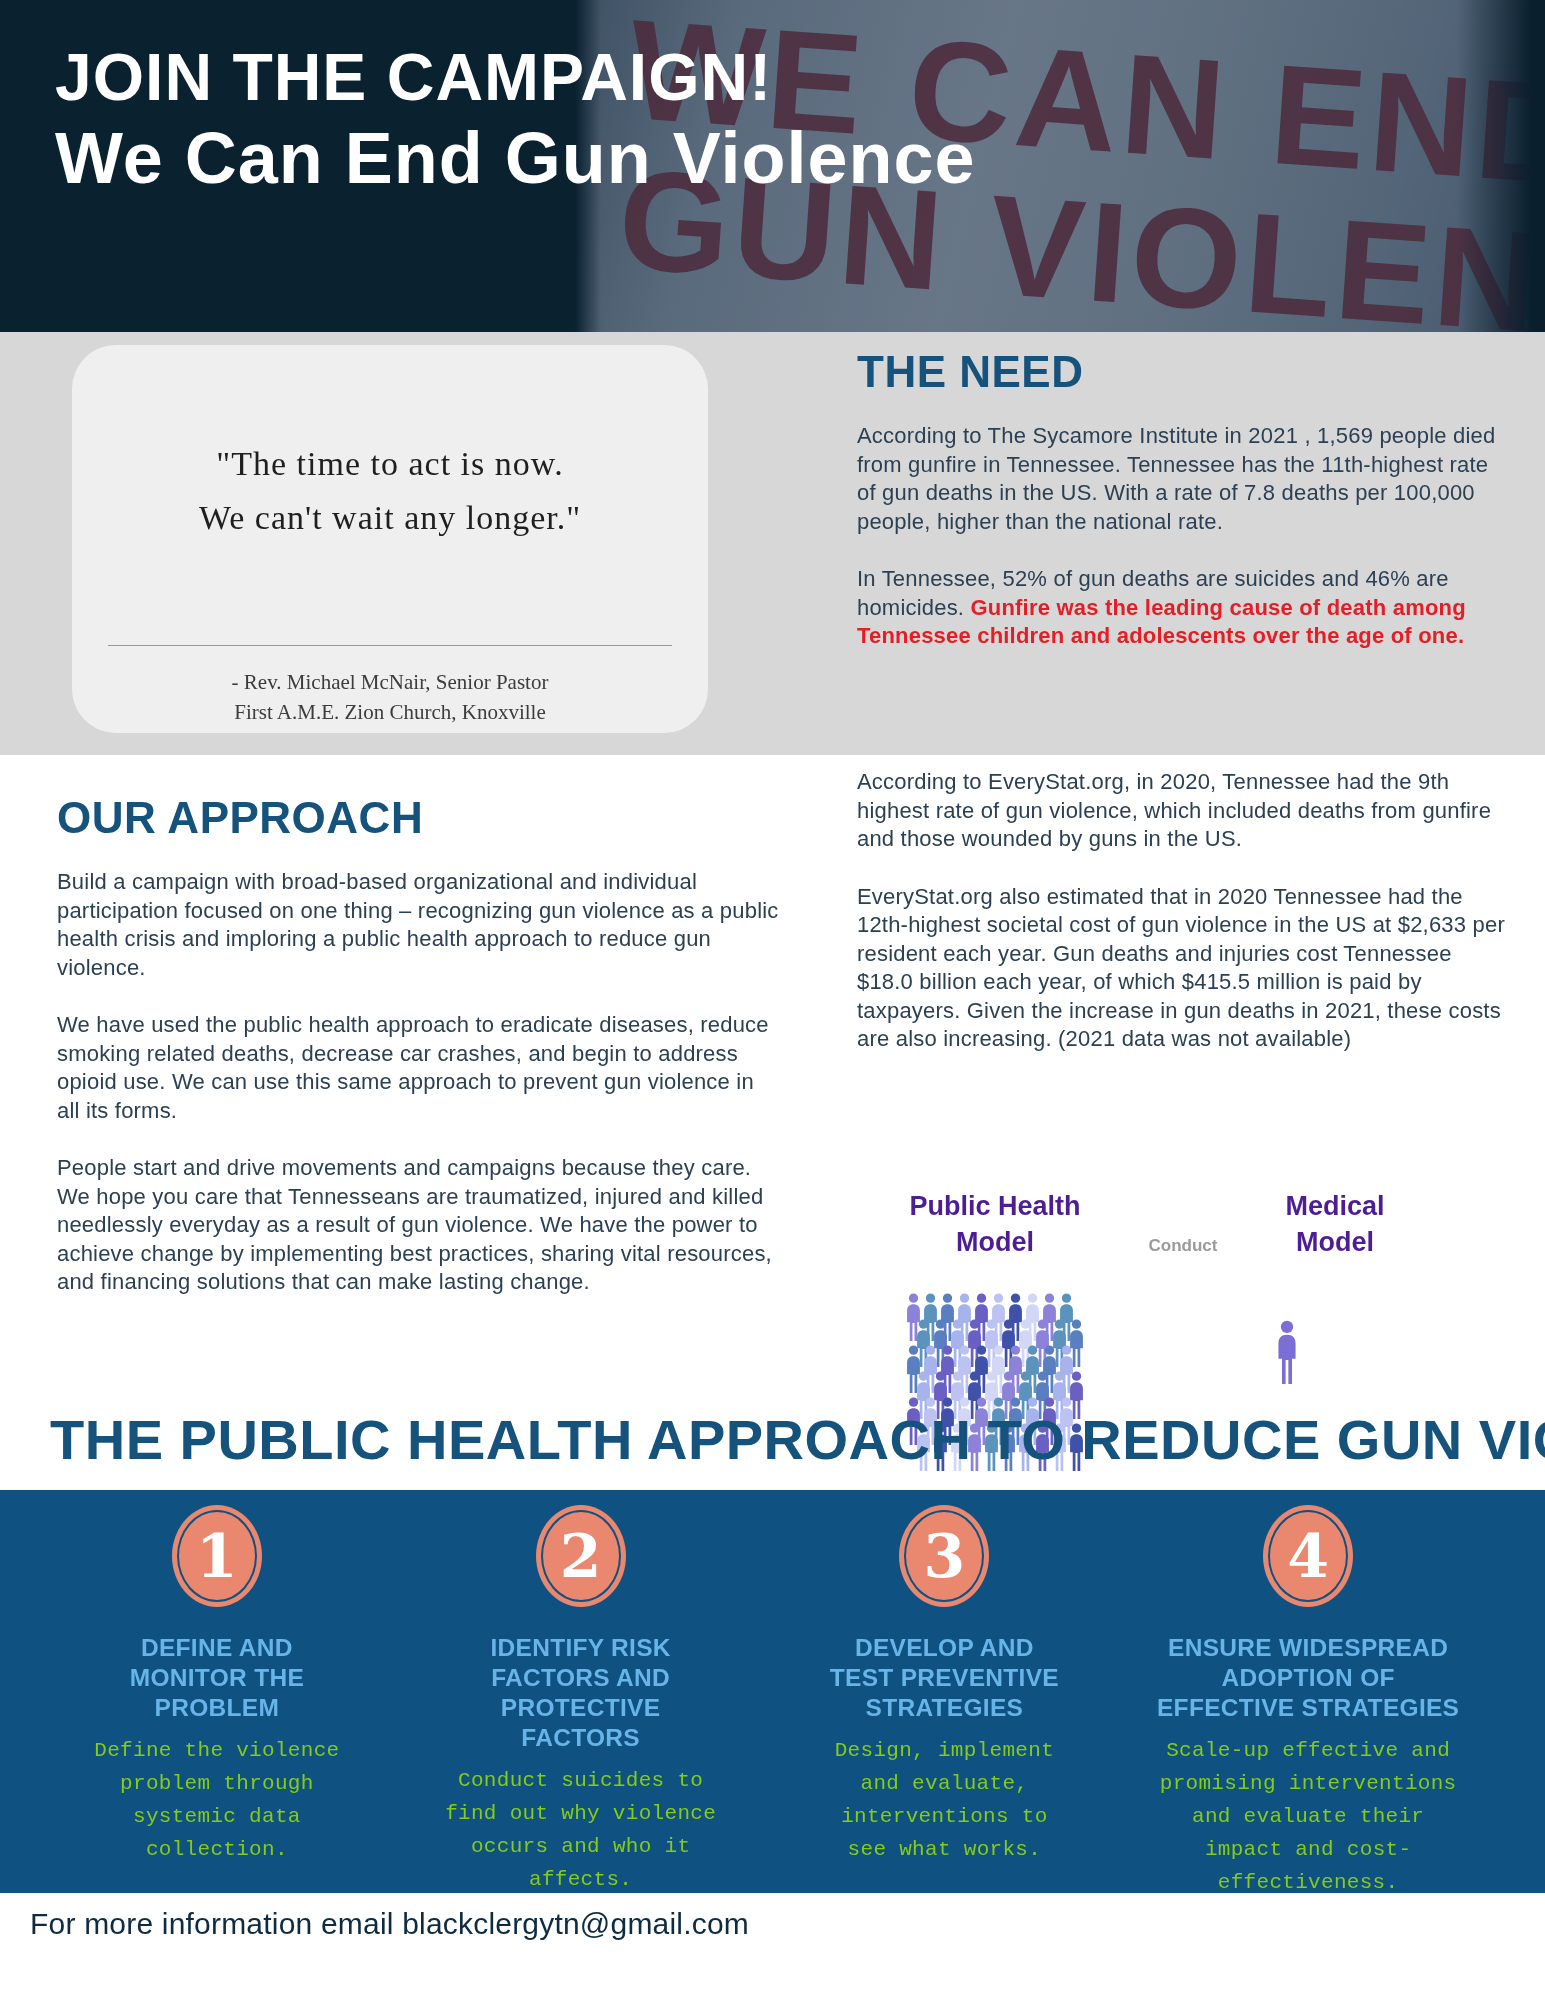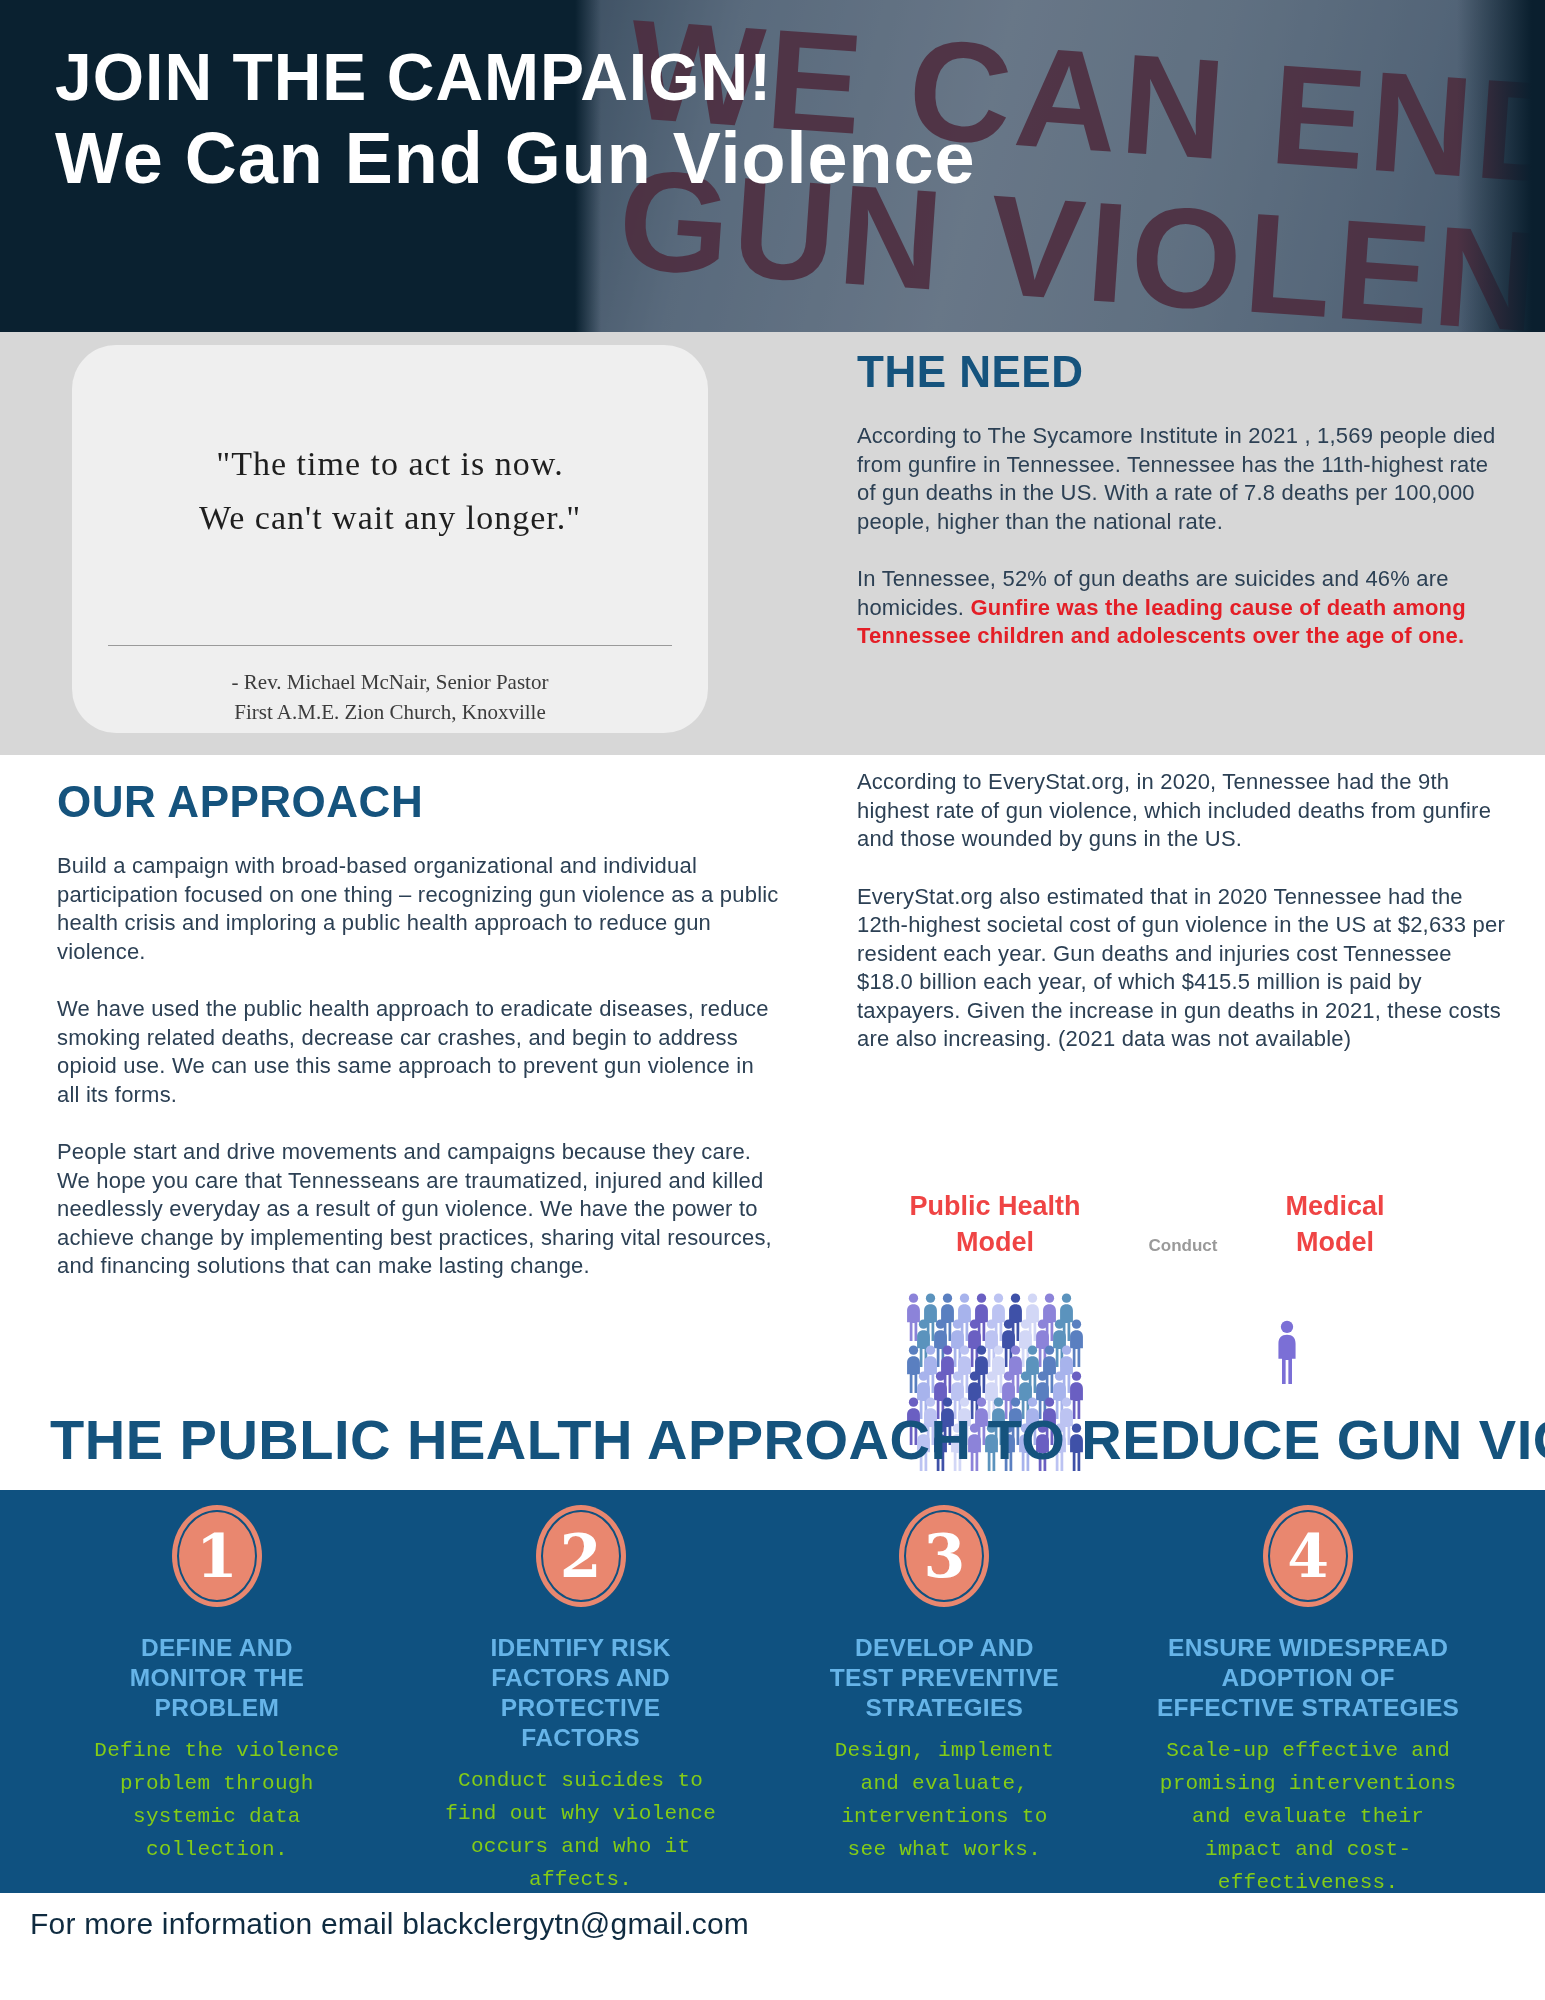--- a/index.html
+++ b/index.html
@@ -34,26 +34,26 @@
         font-family:"Liberation Serif",serif;font-size:21px;line-height:30px;color:#3c3c3c;}
 
   .need-block{position:absolute;left:857px;top:348px;width:650px;}
   .need-block h2{margin:0 0 26px 0;font-size:44px;line-height:48px;color:#15537d;letter-spacing:0.5px;}
   .body-copy{font-size:22px;line-height:28.5px;color:#2c4054;letter-spacing:0.2px;}
   .body-copy p{margin:0 0 29px 0;}
   .red-em{color:#e41e26;font-weight:700;}
 
   
   .approach-block{position:absolute;left:57px;top:778px;width:722px;}
-  .approach-block h2{margin:0 0 26px 0;font-size:44px;line-height:48px;color:#15537d;letter-spacing:0.5px;}
+  .approach-block h2{margin:16px 0 26px 0;font-size:44px;line-height:48px;color:#15537d;letter-spacing:0.5px;}
   .stats-block{position:absolute;left:857px;top:768px;width:650px;}
 
   
   .models{position:absolute;left:870px;top:1188px;width:620px;z-index:0;}
-  .m-title{color:#ef4444;font-weight:700;font-size:27px;line-height:36px;text-align:center;}
+  .m-title{color:#4c1d95;font-weight:700;font-size:27px;line-height:36px;text-align:center;}
   .m-left{position:absolute;left:0;top:0;width:250px;}
   .m-versus{position:absolute;left:268px;top:48px;width:90px;text-align:center;
         color:#9a9a9a;font-weight:700;font-size:17px;}
   .m-right{position:absolute;left:380px;top:0;width:170px;}
   .crowd{position:absolute;left:903px;top:1293px;width:190px;z-index:1;}
   .crowd-row{display:flex;}
   .crowd-row + .crowd-row{margin-top:-22px;}
   .crowd-person{width:21px;height:48px;margin-right:-4px;flex:0 0 auto;}
   .single-person{position:absolute;left:1272px;top:1320px;width:30px;height:64px;z-index:1;}
 

